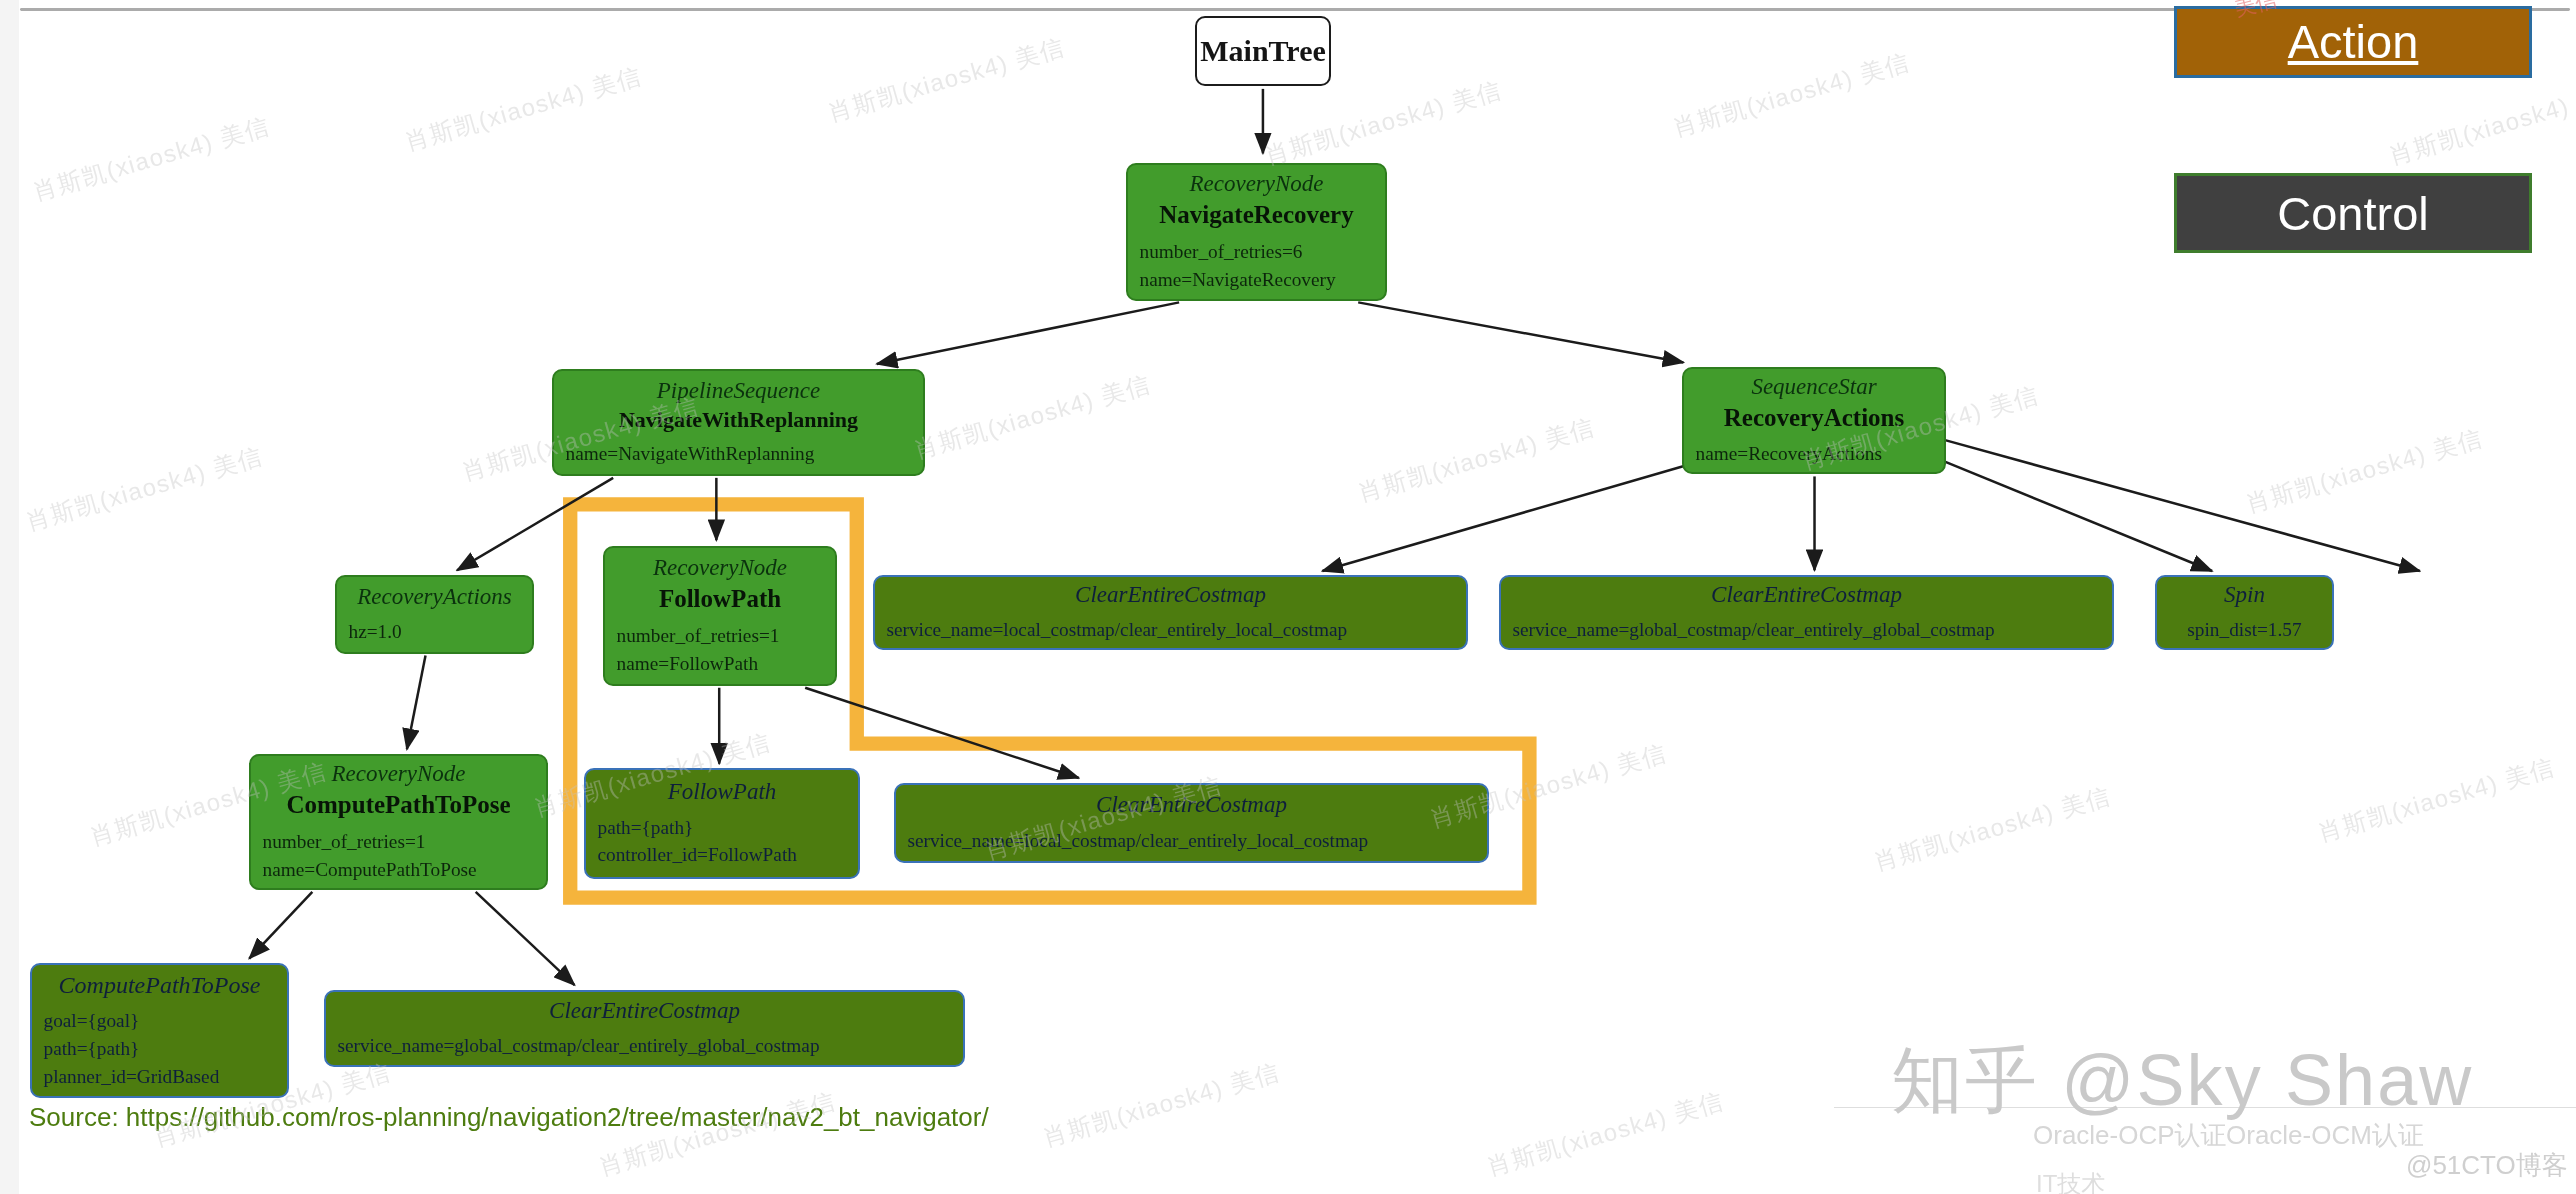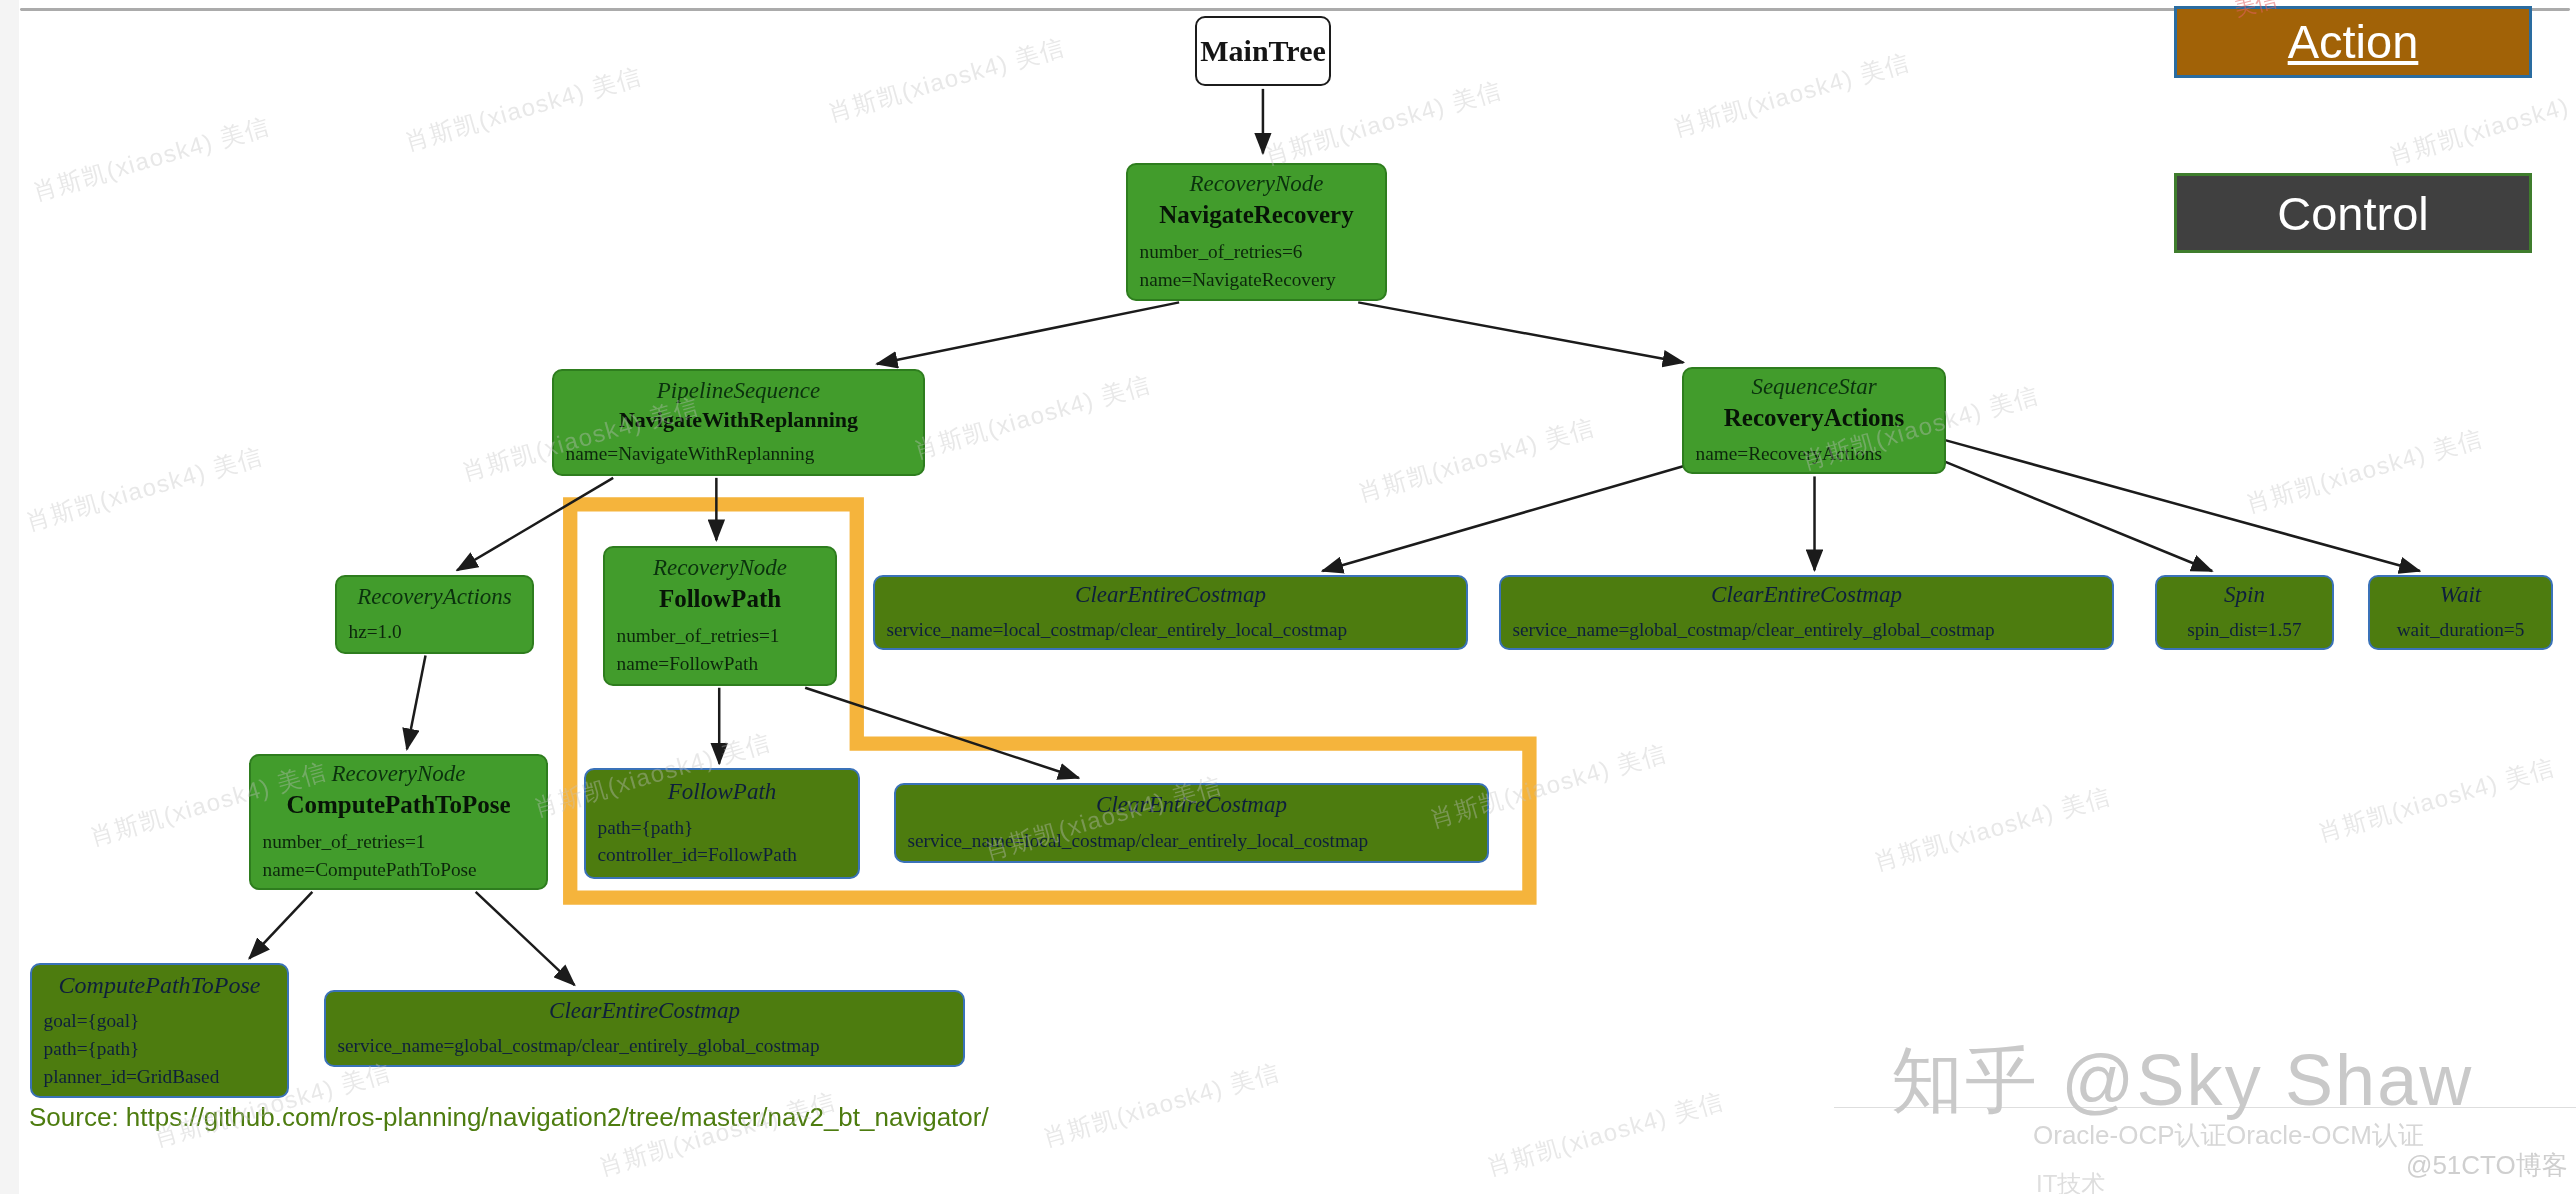--- a/index.html
+++ b/index.html
@@ -141,26 +141,20 @@
     </div>
   </div>
 
   <div class="node blue" style="left:2155px;top:575px;width:179px;height:75px">
     <div class="ntype">Spin</div>
     <div class="nattrs centered">
       <div>spin_dist=1.57</div>
     </div>
   </div>
 
-  <div class="node blue" style="left:2368px;top:575px;width:185px;height:75px">
-    <div class="ntype">Wait</div>
-    <div class="nattrs centered">
-      <div>wait_duration=5</div>
-    </div>
-  </div>
 
   <div class="node green" style="left:249px;top:754px;width:299px;height:136px">
     <div class="ntype">RecoveryNode</div>
     <div class="nname">ComputePathToPose</div>
     <div class="nattrs">
       <div>number_of_retries=1</div>
       <div>name=ComputePathToPose</div>
     </div>
   </div>
 

